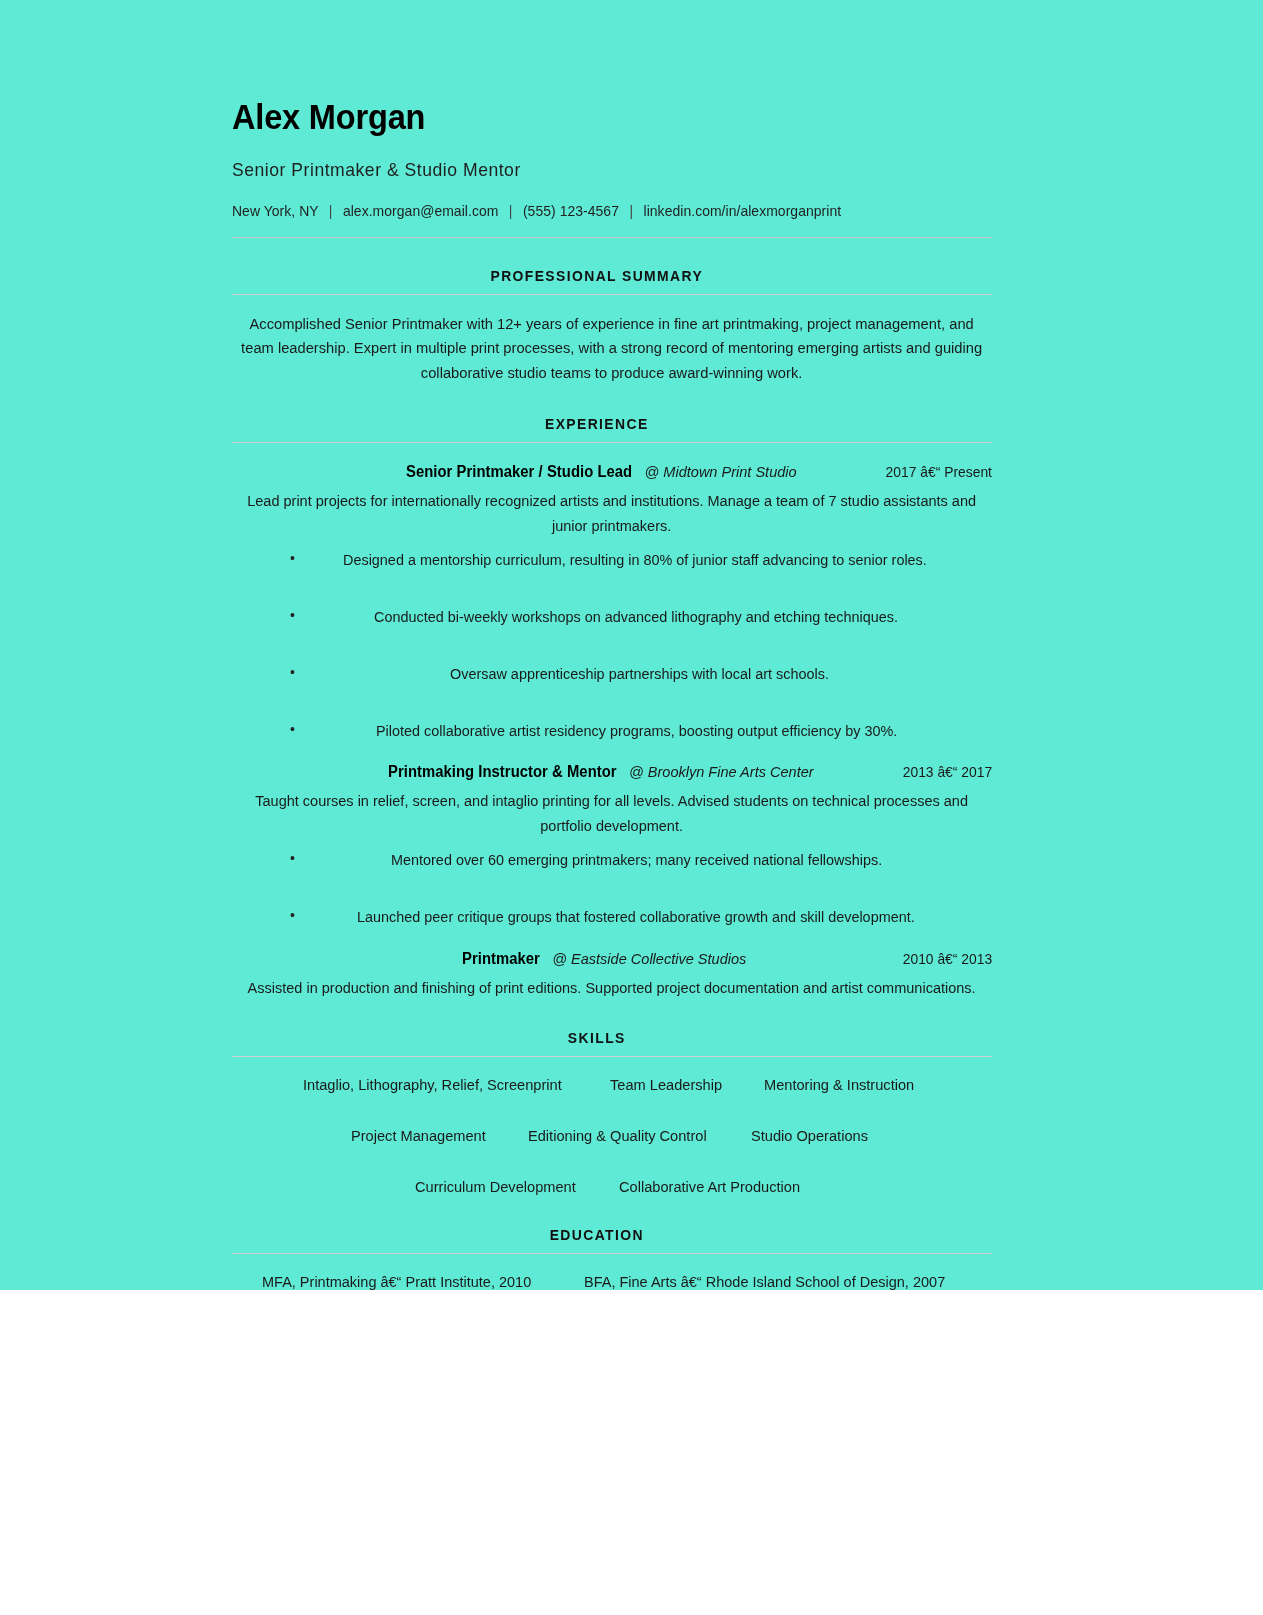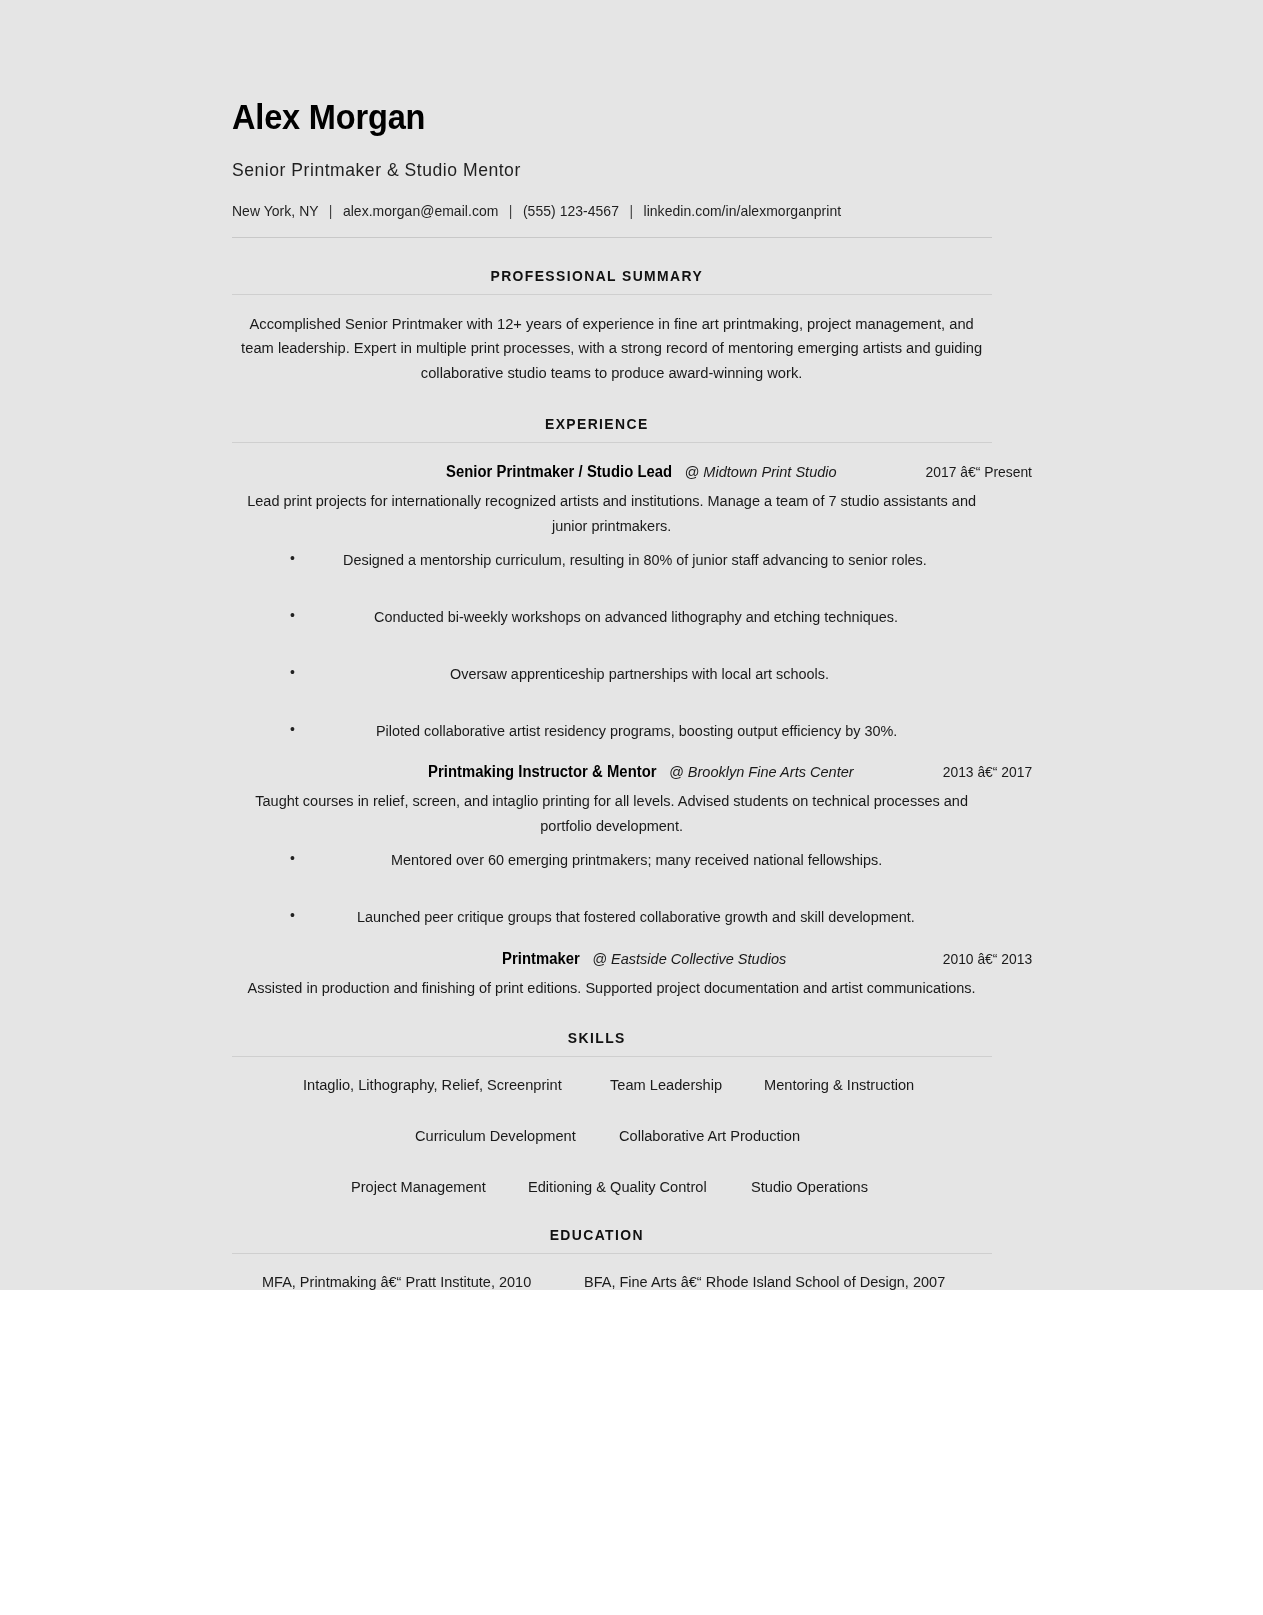--- a/index.html
+++ b/index.html
@@ -18,21 +18,21 @@
   }
 
   
   .page {
     position: absolute;
     left: 0;
     top: 0;
     width: 1263px;
     height: 1290px;
     overflow: hidden;
-    background: #e5e5e5;
+    background: #5eead4;
   }
 
   .content {
     position: absolute;
     left: 232px;
     top: 0;
     width: 760px;
   }
 
   
@@ -111,21 +111,20 @@
   .job {
     margin-top: 22px;
   }
   .job:first-of-type {
     margin-top: 20px;
   }
   .job-header {
     position: relative;
     width: 760px;
     white-space: nowrap;
-    margin-left: 40px;
   }
   .job-headline {
     display: inline-block;
     transform: scaleX(0.95);
     transform-origin: left center;
   }
   .job-role {
     font-size: 15.6px;
     font-weight: bold;
     color: #000000;
@@ -281,22 +280,22 @@
             <div class="job-desc">Assisted in production and finishing of print editions. Supported project documentation and artist communications.</div>
           </div>
         </div>
     </div>
 
     <div class="section">
       <div class="section-heading">SKILLS</div>
       <hr class="section-rule">
       <div class="skills-rows" id="skills-container">
           <div class="skill-row"><span class="skill-item">Intaglio, Lithography, Relief, Screenprint</span><span class="skill-item">Team Leadership</span><span class="skill-item">Mentoring &amp; Instruction</span></div>
+          <div class="skill-row"><span class="skill-item">Project Management</span><span class="skill-item">Editioning &amp; Quality Control</span><span class="skill-item">Studio Operations</span></div>
           <div class="skill-row"><span class="skill-item">Curriculum Development</span><span class="skill-item">Collaborative Art Production</span></div>
-          <div class="skill-row"><span class="skill-item">Project Management</span><span class="skill-item">Editioning &amp; Quality Control</span><span class="skill-item">Studio Operations</span></div>
         </div>
     </div>
 
     <div class="section">
       <div class="section-heading">EDUCATION</div>
       <hr class="section-rule">
       <div class="edu-row" id="education-container"><span class="edu-item">MFA, Printmaking â€“ Pratt Institute, 2010</span><span class="edu-item">BFA, Fine Arts â€“ Rhode Island School of Design, 2007</span></div>
     </div>
 
   </div>

